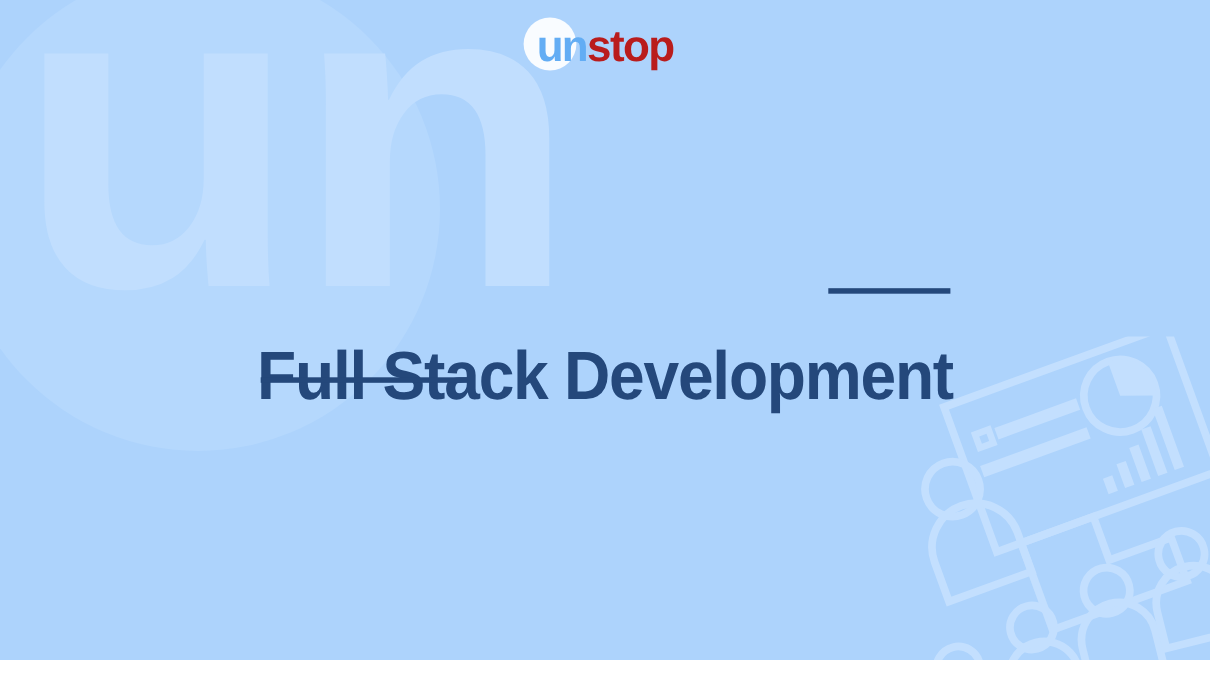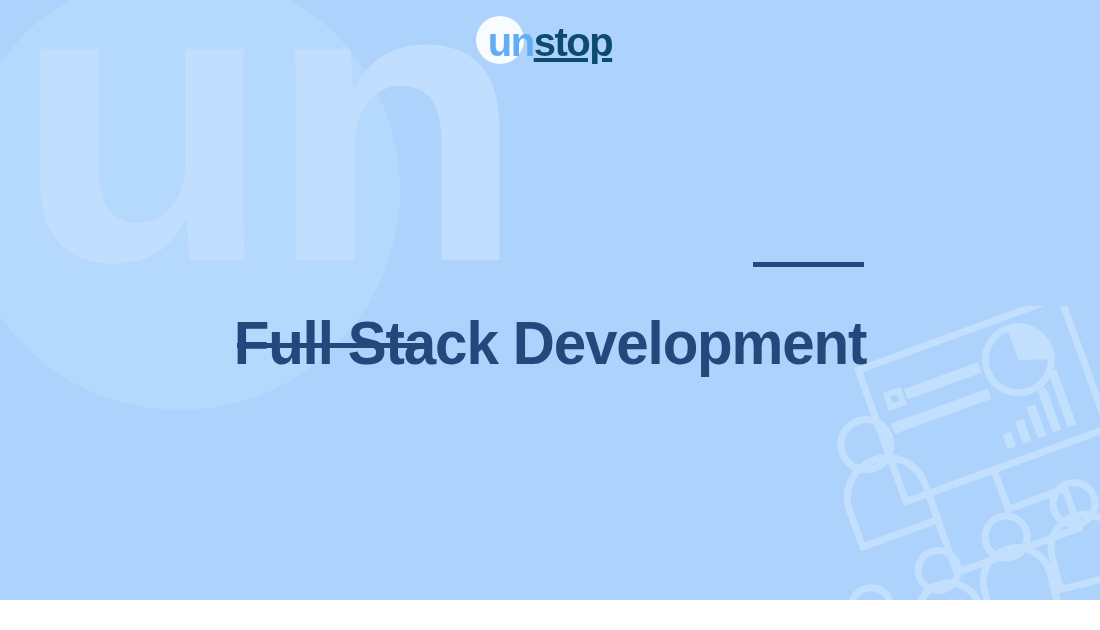--- a/index.html
+++ b/index.html
@@ -97,21 +97,21 @@
   }
   .logo-text {
     position: relative;
     z-index: 2;
     font-family: "Liberation Sans", sans-serif;
     font-weight: 700;
     font-size: 40px;
     letter-spacing: -1.5px;
   }
   .logo-un   { color: #63ADF4; }
-  .logo-stop { color: #0c4a6e; text-decoration: underline; }
+  .logo-stop { color: #b91c1c; }
 
   
   #title-block {
     position: absolute;
     left: 0;
     top: 255px;
     width: 1100px;
     height: 100px;
   }
   #page-title {

